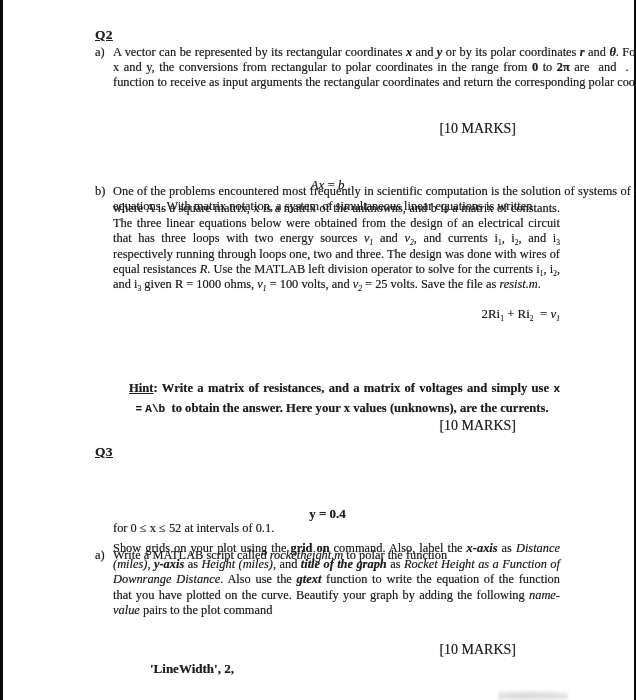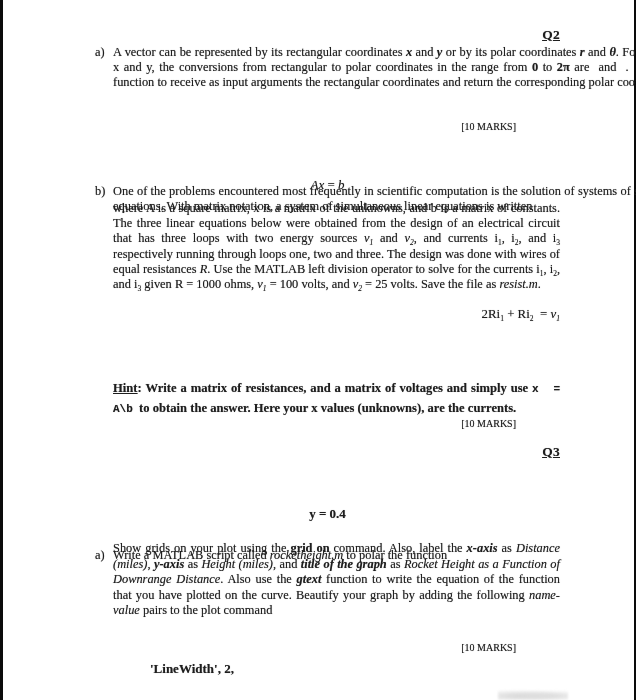--- a/index.html
+++ b/index.html
@@ -16,27 +16,27 @@
   .edge.left{left:0;width:3px;}
   .edge.right{right:0;width:2px;}
   .blk{position:absolute;left:95px;right:76px;}
   .para{
     font-size:12.4px;line-height:15.2px;
     text-align:justify;text-justify:inter-word;
   }
   .item{padding-left:18px;position:relative;}
   .item .marker{position:absolute;left:0;top:0;}
   .heading{
-    text-align:right;font-weight:bold;font-size:13.5px;
+    text-align:left;font-weight:bold;font-size:13.5px;
     text-decoration:underline;letter-spacing:0.3px;
   }
-  .marks{position:absolute;right:120px;font-size:10px;text-align:right;}
+  .marks{position:absolute;right:120px;font-size:14px;text-align:right;}
   .eq-center{text-align:center;font-size:13px;}
   .eq-lines .eq-line{text-align:right;font-size:12.9px;margin-bottom:8.5px;}
-  .hint{font-size:12.6px;line-height:19px;}
+  .hint{font-size:12.6px;line-height:19px;margin-left:16px;}
   .code{font-weight:bold;font-size:13px;line-height:18.5px;white-space:pre;}
   .smudge{
     position:absolute;left:498px;top:690px;width:70px;height:10px;
     background:radial-gradient(ellipse at 30% 60%, #d9d9d9 0%, rgba(220,220,220,0.55) 45%, rgba(255,255,255,0) 75%),
                radial-gradient(ellipse at 75% 60%, #dedede 0%, rgba(225,225,225,0.5) 40%, rgba(255,255,255,0) 70%);
     filter:blur(1px);
   }
   
   .r-b{font-weight:bold;}
   .r-i{font-style:italic;}
@@ -80,20 +80,21 @@
 
   <div class="blk heading" style="top:444px;">Q3</div>
 
   <div class="blk para item" style="top:472px;">
     <span class="marker">a)</span>
     <span><span>Write a MATLAB script called </span><span class="r-i">rocketheight.m</span><span> to polar the function</span></span>
   </div>
 
   <div class="blk eq-center" style="top:506px;"><span class="r-b">y = 0.4</span></div>
 
+  <div class="blk para" style="top:521px;left:113px;"><span>for 0 ≤ x ≤ 52 at intervals of 0.1.</span></div>
 
   <div class="blk para" style="top:541px;left:113px;line-height:15.6px;"><span>Show grids on your plot using the </span><span class="r-b">grid on</span><span> command. Also, label the </span><span class="r-b r-i">x-axis</span><span> as </span><span class="r-i">Distance (miles)</span><span>, </span><span class="r-b r-i">y-axis</span><span> as </span><span class="r-i">Height (miles)</span><span>, and </span><span class="r-b r-i">title of the graph</span><span> as </span><span class="r-i">Rocket Height as a Function of Downrange Distance</span><span>. Also use the </span><span class="r-b r-i">gtext</span><span> function to write the equation of the function that you have plotted on the curve. Beautify your graph by adding the following </span><span class="r-i">name-value</span><span> pairs to the plot command</span></div>
 
   <div class="code" style="position:absolute;left:150px;top:623px;">
     <div>'LineWidth', 2,</div>
     
   </div>
 
   <div class="marks" style="top:642px;">[10 MARKS]</div>
 

